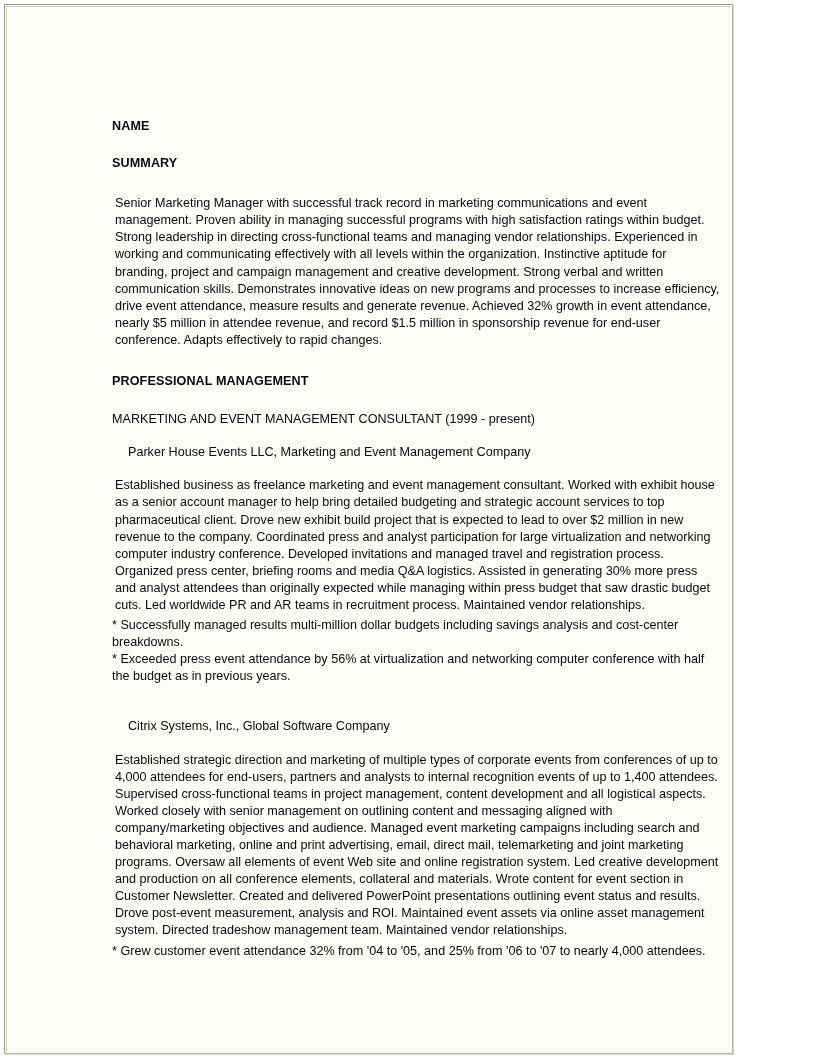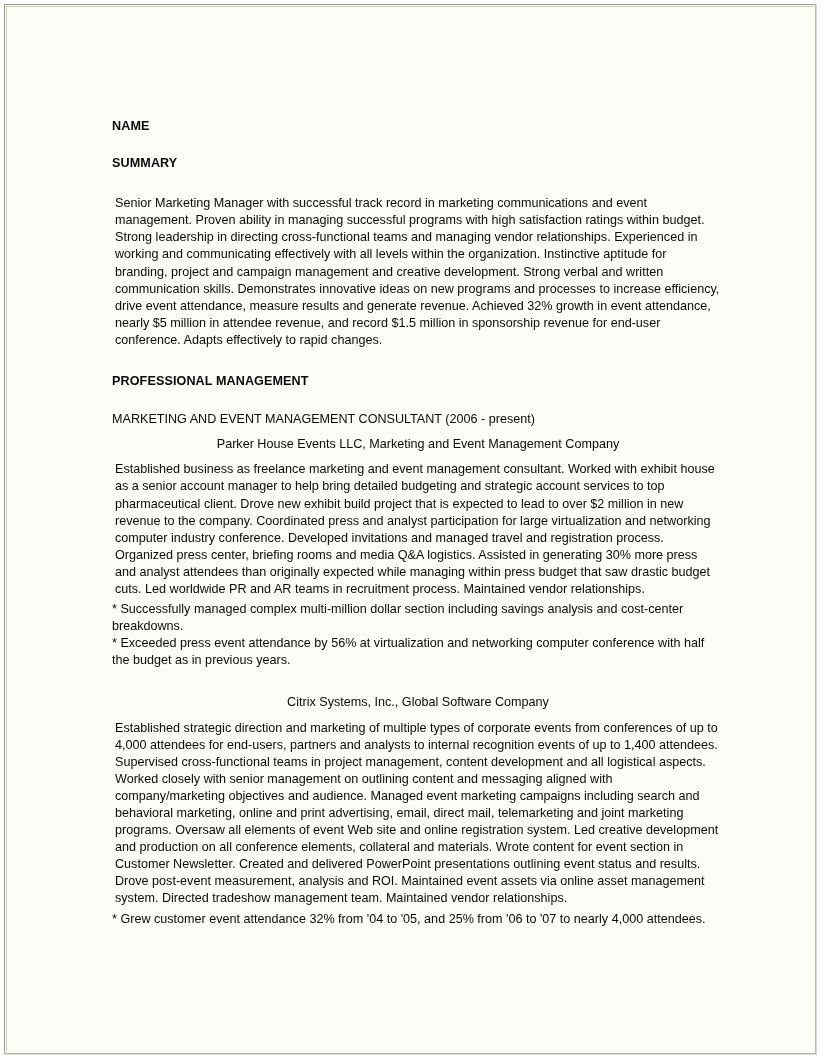--- a/index.html
+++ b/index.html
@@ -11,21 +11,21 @@
     width: 822px;
     height: 1062px;
     font-family: "Liberation Sans", sans-serif;
     overflow: hidden;
   }
 
   .page-frame {
     position: absolute;
     left: 4px;
     top: 4px;
-    width: 812px;
+    width: 729px;
     height: 1050px;
     background: #fdfdf7;
     border-top: 1px solid #9a9a86;
     border-left: 1px solid #9a9a86;
     border-right: 1px solid #b9b9a8;
     border-bottom: 1px solid #b9b9a8;
     box-sizing: border-box;
     box-shadow: 1px 1px 0 0 #d8d8cc;
   }
   .page-frame::before {
@@ -67,23 +67,22 @@
     margin: 3px;
     text-align: left;
     white-space: normal;
   }
 
   .job-title {
     margin: 0;
     line-height: 17.1px;
   }
   .job-company {
-    margin: 8px;
+    margin: 16px;
     line-height: 17.1px;
-    text-align: center;
   }
   .bullet {
     margin: 0;
     line-height: 17.1px;
   }
 </style>
 </head>
 <body>
 
 <div class="page-frame">
@@ -99,24 +98,24 @@
 
     <p class="para">Senior Marketing Manager with successful track record in marketing communications and event management. Proven ability in managing successful programs with high satisfaction ratings within budget. Strong leadership in directing cross-functional teams and managing vendor relationships. Experienced in working and communicating effectively with all levels within the organization. Instinctive aptitude for branding, project and campaign management and creative development. Strong verbal and written communication skills. Demonstrates innovative ideas on new programs and processes to increase efficiency, drive event attendance, measure results and generate revenue. Achieved 32% growth in event attendance, nearly $5 million in attendee revenue, and record $1.5 million in sponsorship revenue for end-user conference. Adapts effectively to rapid changes.</p>
 
     <div class="gap-lg"></div>
 
     <div class="section-heading">PROFESSIONAL MANAGEMENT</div>
 
     <div class="gap-lg"></div>
 
     <div>
-      <p class="job-title">MARKETING AND EVENT MANAGEMENT CONSULTANT (2006 - present)</p>
+      <p class="job-title">MARKETING AND EVENT MANAGEMENT CONSULTANT (1999 - present)</p>
       <p class="job-company">Parker House Events LLC, Marketing and Event Management Company</p>
       <p class="para">Established business as freelance marketing and event management consultant. Worked with exhibit house as a senior account manager to help bring detailed budgeting and strategic account services to top pharmaceutical client. Drove new exhibit build project that is expected to lead to over $2 million in new revenue to the company. Coordinated press and analyst participation for large virtualization and networking computer industry conference. Developed invitations and managed travel and registration process. Organized press center, briefing rooms and media Q&amp;A logistics. Assisted in generating 30% more press and analyst attendees than originally expected while managing within press budget that saw drastic budget cuts. Led worldwide PR and AR teams in recruitment process. Maintained vendor relationships.</p>
-      <p class="bullet">* Successfully managed complex multi-million dollar section including savings analysis and cost-center breakdowns.</p>
+      <p class="bullet">* Successfully managed results multi-million dollar budgets including savings analysis and cost-center breakdowns.</p>
       <p class="bullet">* Exceeded press event attendance by 56% at virtualization and networking computer conference with half the budget as in previous years.</p>
     </div>
 
     <div class="gap-sm"></div>
 
     <div>
       <p class="job-company">Citrix Systems, Inc., Global Software Company</p>
       <p class="para">Established strategic direction and marketing of multiple types of corporate events from conferences of up to 4,000 attendees for end-users, partners and analysts to internal recognition events of up to 1,400 attendees. Supervised cross-functional teams in project management, content development and all logistical aspects. Worked closely with senior management on outlining content and messaging aligned with company/marketing objectives and audience. Managed event marketing campaigns including search and behavioral marketing, online and print advertising, email, direct mail, telemarketing and joint marketing programs. Oversaw all elements of event Web site and online registration system. Led creative development and production on all conference elements, collateral and materials. Wrote content for event section in Customer Newsletter. Created and delivered PowerPoint presentations outlining event status and results. Drove post-event measurement, analysis and ROI. Maintained event assets via online asset management system. Directed tradeshow management team. Maintained vendor relationships.</p>
       <p class="bullet">* Grew customer event attendance 32% from '04 to '05, and 25% from '06 to '07 to nearly 4,000 attendees.</p>
     </div>

